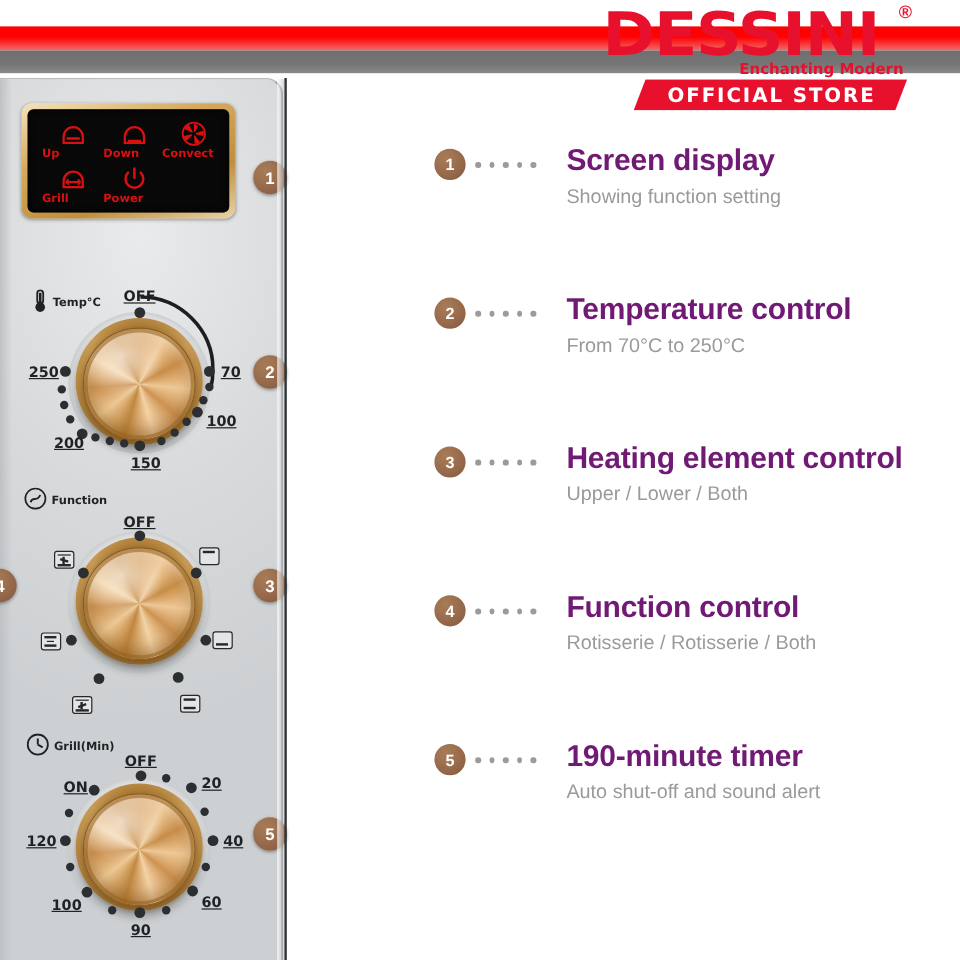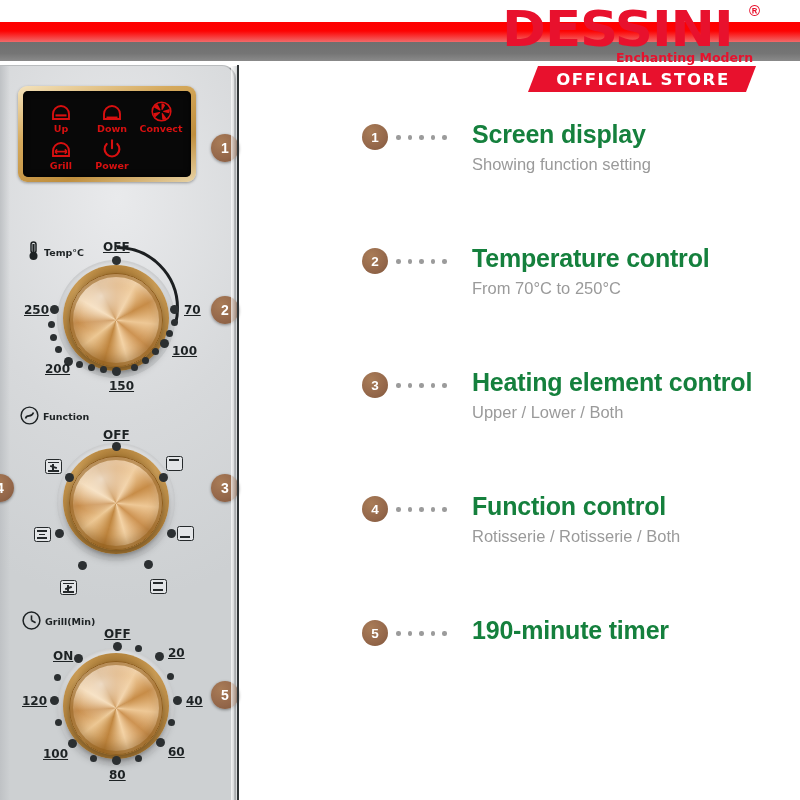--- a/index.html
+++ b/index.html
@@ -80,21 +80,21 @@
     border-radius:9px;
     background:linear-gradient(160deg,#f4e3bd 0%,#d5a95c 35%,#c08f3e 70%,#e8d3a6 100%);
     padding:5px;
     box-shadow:0 1px 3px rgba(0,0,0,0.35);
   }
   #screen-inner {
     width:100%; height:100%; border-radius:5px;
     background:#080808; position:relative;
     box-shadow:inset 0 0 6px rgba(0,0,0,0.9);
   }
-  .scr-item { position:absolute; width:52px; text-align:center; }
+  .scr-item { position:absolute; width:52px; }
   .scr-ico { height:23px; display:flex; align-items:center; justify-content:center; }
   .scr-lbl {
     color:#d81010; font-family:"DejaVu Sans", sans-serif;
     font-weight:bold; font-size:9.5px; line-height:11px; margin-top:0px;
   }
 
   
   .dial-grp { position:absolute; }
   .knob {
     position:absolute; border-radius:50%;
@@ -166,21 +166,21 @@
   .rbadge {
     position:absolute; left:0; top:6px; width:26px; height:26px; border-radius:50%;
     background:radial-gradient(circle at 36% 30%, #a97c57 0%, #94674a 62%, #7f563b 100%);
     color:#fff; font-weight:bold; font-size:13.5px;
     display:flex; align-items:center; justify-content:center;
   }
   .dots { position:absolute; left:34px; top:17px; display:flex; gap:7px; }
   .dots i { width:4.5px; height:4.5px; border-radius:50%; background:#9b9b9b; display:block; }
   .r-title {
     position:absolute; left:110px; top:0px;
-    font-size:25px; color:#15803d; font-weight:bold;
+    font-size:25px; color:#701a75; font-weight:bold;
     letter-spacing:-0.2px; line-height:33px; white-space:nowrap;
   }
   .r-sub {
     position:absolute; left:110px; top:35px;
     font-size:16.5px; color:#9a9a9a; line-height:22px; white-space:nowrap;
   }
 </style>
 </head>
 <body>
 
@@ -400,21 +400,21 @@
     <div class="tick big" style="left:155px; top:48px;"></div>
     <div class="dl" style="left:168px; top:42px;">20</div>
 
     <div class="tick big" style="left:173px; top:92px;"></div>
     <div class="dl" style="left:186px; top:90px;text-align:center;">40</div>
 
     <div class="tick big" style="left:156px; top:134px;"></div>
     <div class="dl" style="left:168px; top:141px;">60</div>
 
     <div class="tick big" style="left:112px; top:152px;"></div>
-    <div class="dl" style="left:109px; top:164px;">80</div>
+    <div class="dl" style="left:109px; top:164px;">90</div>
 
     <div class="tick big" style="left:68px;  top:135px;"></div>
     <div class="dl" style="left:43px;  top:143px;">100</div>
 
     <div class="tick big" style="left:50px;  top:92px;"></div>
     <div class="dl" style="left:22px;  top:90px;">120</div>
 
     <div class="tick" style="left:135px; top:41px;"></div>
     <div class="tick" style="left:167px; top:69px;"></div>
     <div class="tick" style="left:168px; top:115px;"></div>
@@ -491,15 +491,16 @@
   <div class="row">
     <div class="rbadge">5</div>
     <div class="dots">
         <i></i>
         <i></i>
         <i></i>
         <i></i>
         <i></i>
       </div>
     <div class="r-title">190-minute timer</div>
+    <div class="r-sub">Auto shut-off and sound alert</div>
   </div>
 
 </div>
 
 </body></html>

